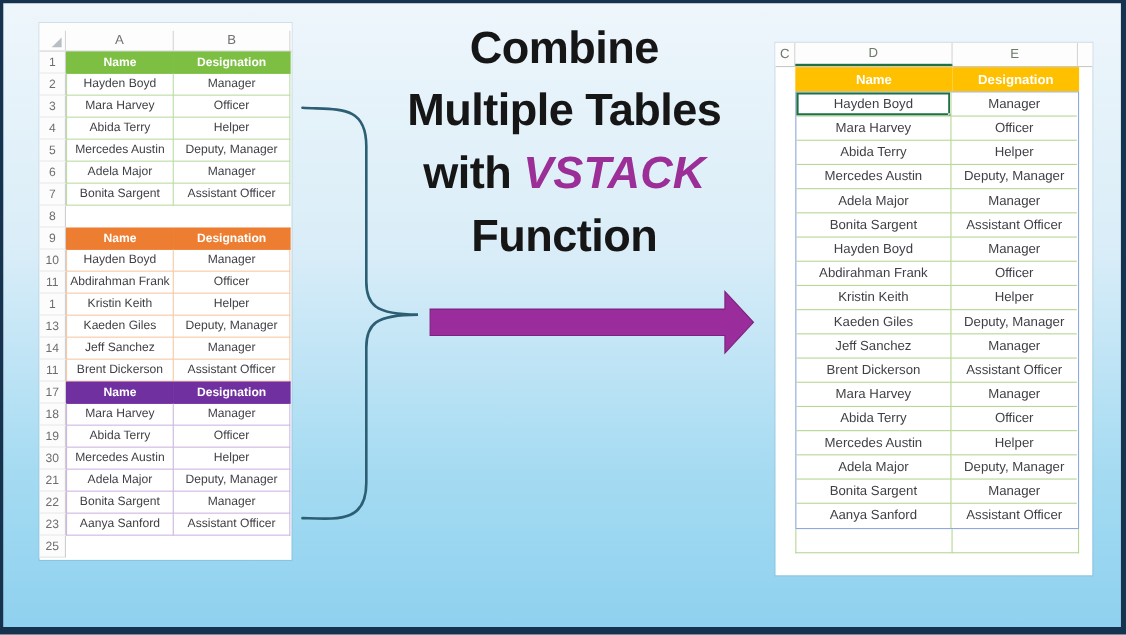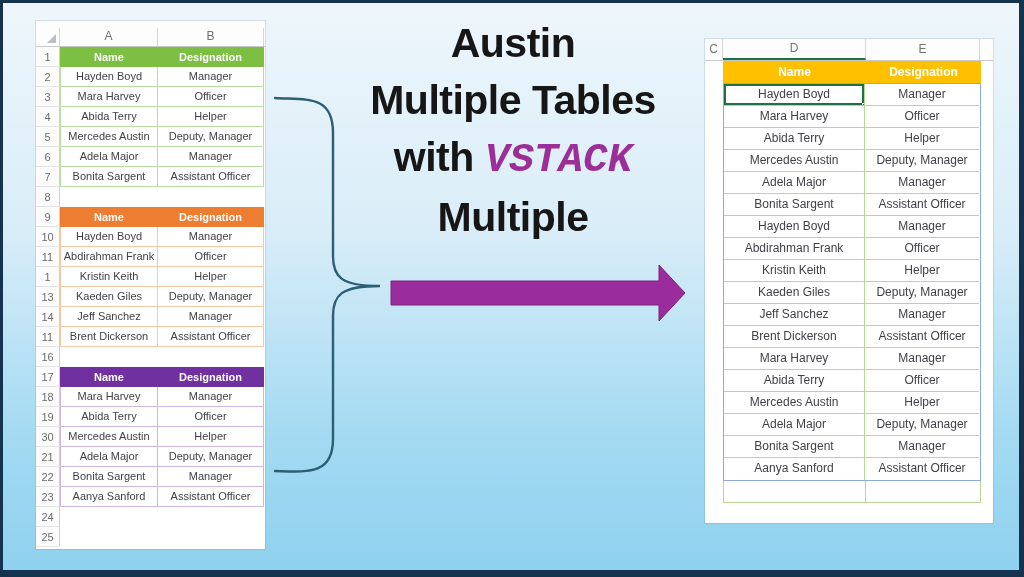--- a/index.html
+++ b/index.html
@@ -151,25 +151,20 @@
           <div class="gut">14</div>
           <div class="cell colA tdata" style="border-color: rgb(246, 201, 165);">Jeff Sanchez</div>
           <div class="cell colB tdata" style="border-color: rgb(246, 201, 165);">Manager</div>
         </div>
         <div class="srow">
           <div class="gut">11</div>
           <div class="cell colA tdata" style="border-color: rgb(246, 201, 165);">Brent Dickerson</div>
           <div class="cell colB tdata" style="border-color: rgb(246, 201, 165);">Assistant Officer</div>
         </div>
         <div class="srow">
-          <div class="gut">16</div>
-          <div class="cell colA"></div>
-          <div class="cell colB"></div>
-        </div>
-        <div class="srow">
           <div class="gut">17</div>
           <div class="cell colA thead" style="background: rgb(112, 48, 160); border-color: rgb(112, 48, 160);">Name</div>
           <div class="cell colB thead" style="background: rgb(112, 48, 160); border-color: rgb(112, 48, 160);">Designation</div>
         </div>
         <div class="srow">
           <div class="gut">18</div>
           <div class="cell colA tdata" style="border-color: rgb(205, 182, 226);">Mara Harvey</div>
           <div class="cell colB tdata" style="border-color: rgb(205, 182, 226);">Manager</div>
         </div>
         <div class="srow">
@@ -191,37 +186,32 @@
           <div class="gut">22</div>
           <div class="cell colA tdata" style="border-color: rgb(205, 182, 226);">Bonita Sargent</div>
           <div class="cell colB tdata" style="border-color: rgb(205, 182, 226);">Manager</div>
         </div>
         <div class="srow">
           <div class="gut">23</div>
           <div class="cell colA tdata" style="border-color: rgb(205, 182, 226);">Aanya Sanford</div>
           <div class="cell colB tdata" style="border-color: rgb(205, 182, 226);">Assistant Officer</div>
         </div>
         <div class="srow">
-          <div class="gut">24</div>
-          <div class="cell colA"></div>
-          <div class="cell colB"></div>
-        </div>
-        <div class="srow">
           <div class="gut">25</div>
           <div class="cell colA"></div>
           <div class="cell colB"></div>
         </div>
       </div>
   </div>
 
   <div class="title">
-    <div>Austin</div>
+    <div>Combine</div>
     <div>Multiple Tables</div>
-    <div><span>with </span><span class="vstack" id="vstack-word" style="color: rgb(156, 46, 151); font-family: Liberation Mono, monospace;">VSTACK</span></div>
-    <div>Multiple</div>
+    <div><span>with </span><span class="vstack" id="vstack-word" style="color: rgb(156, 46, 151);">VSTACK</span></div>
+    <div>Function</div>
   </div>
 
   <svg class="brace" width="125" height="390" viewBox="0 0 125 390">
     <path d="M 12 7 C 45 9, 70 4, 70 42 L 70 165 C 70 186, 78 195, 117 195
              C 78 195, 70 204, 70 225 L 70 348 C 70 384, 45 381, 12 380" fill="none" stroke="#2c5f74" stroke-width="2.4" stroke-linecap="round"></path>
   </svg>
 
   <svg class="arrow" width="310" height="64" viewBox="0 0 310 64">
     <polygon points="10,20 278,20 278,4 304,32 278,60 278,44 10,44" fill="#9B2C9B" stroke="#7c2280" stroke-width="1"></polygon>
   </svg>

